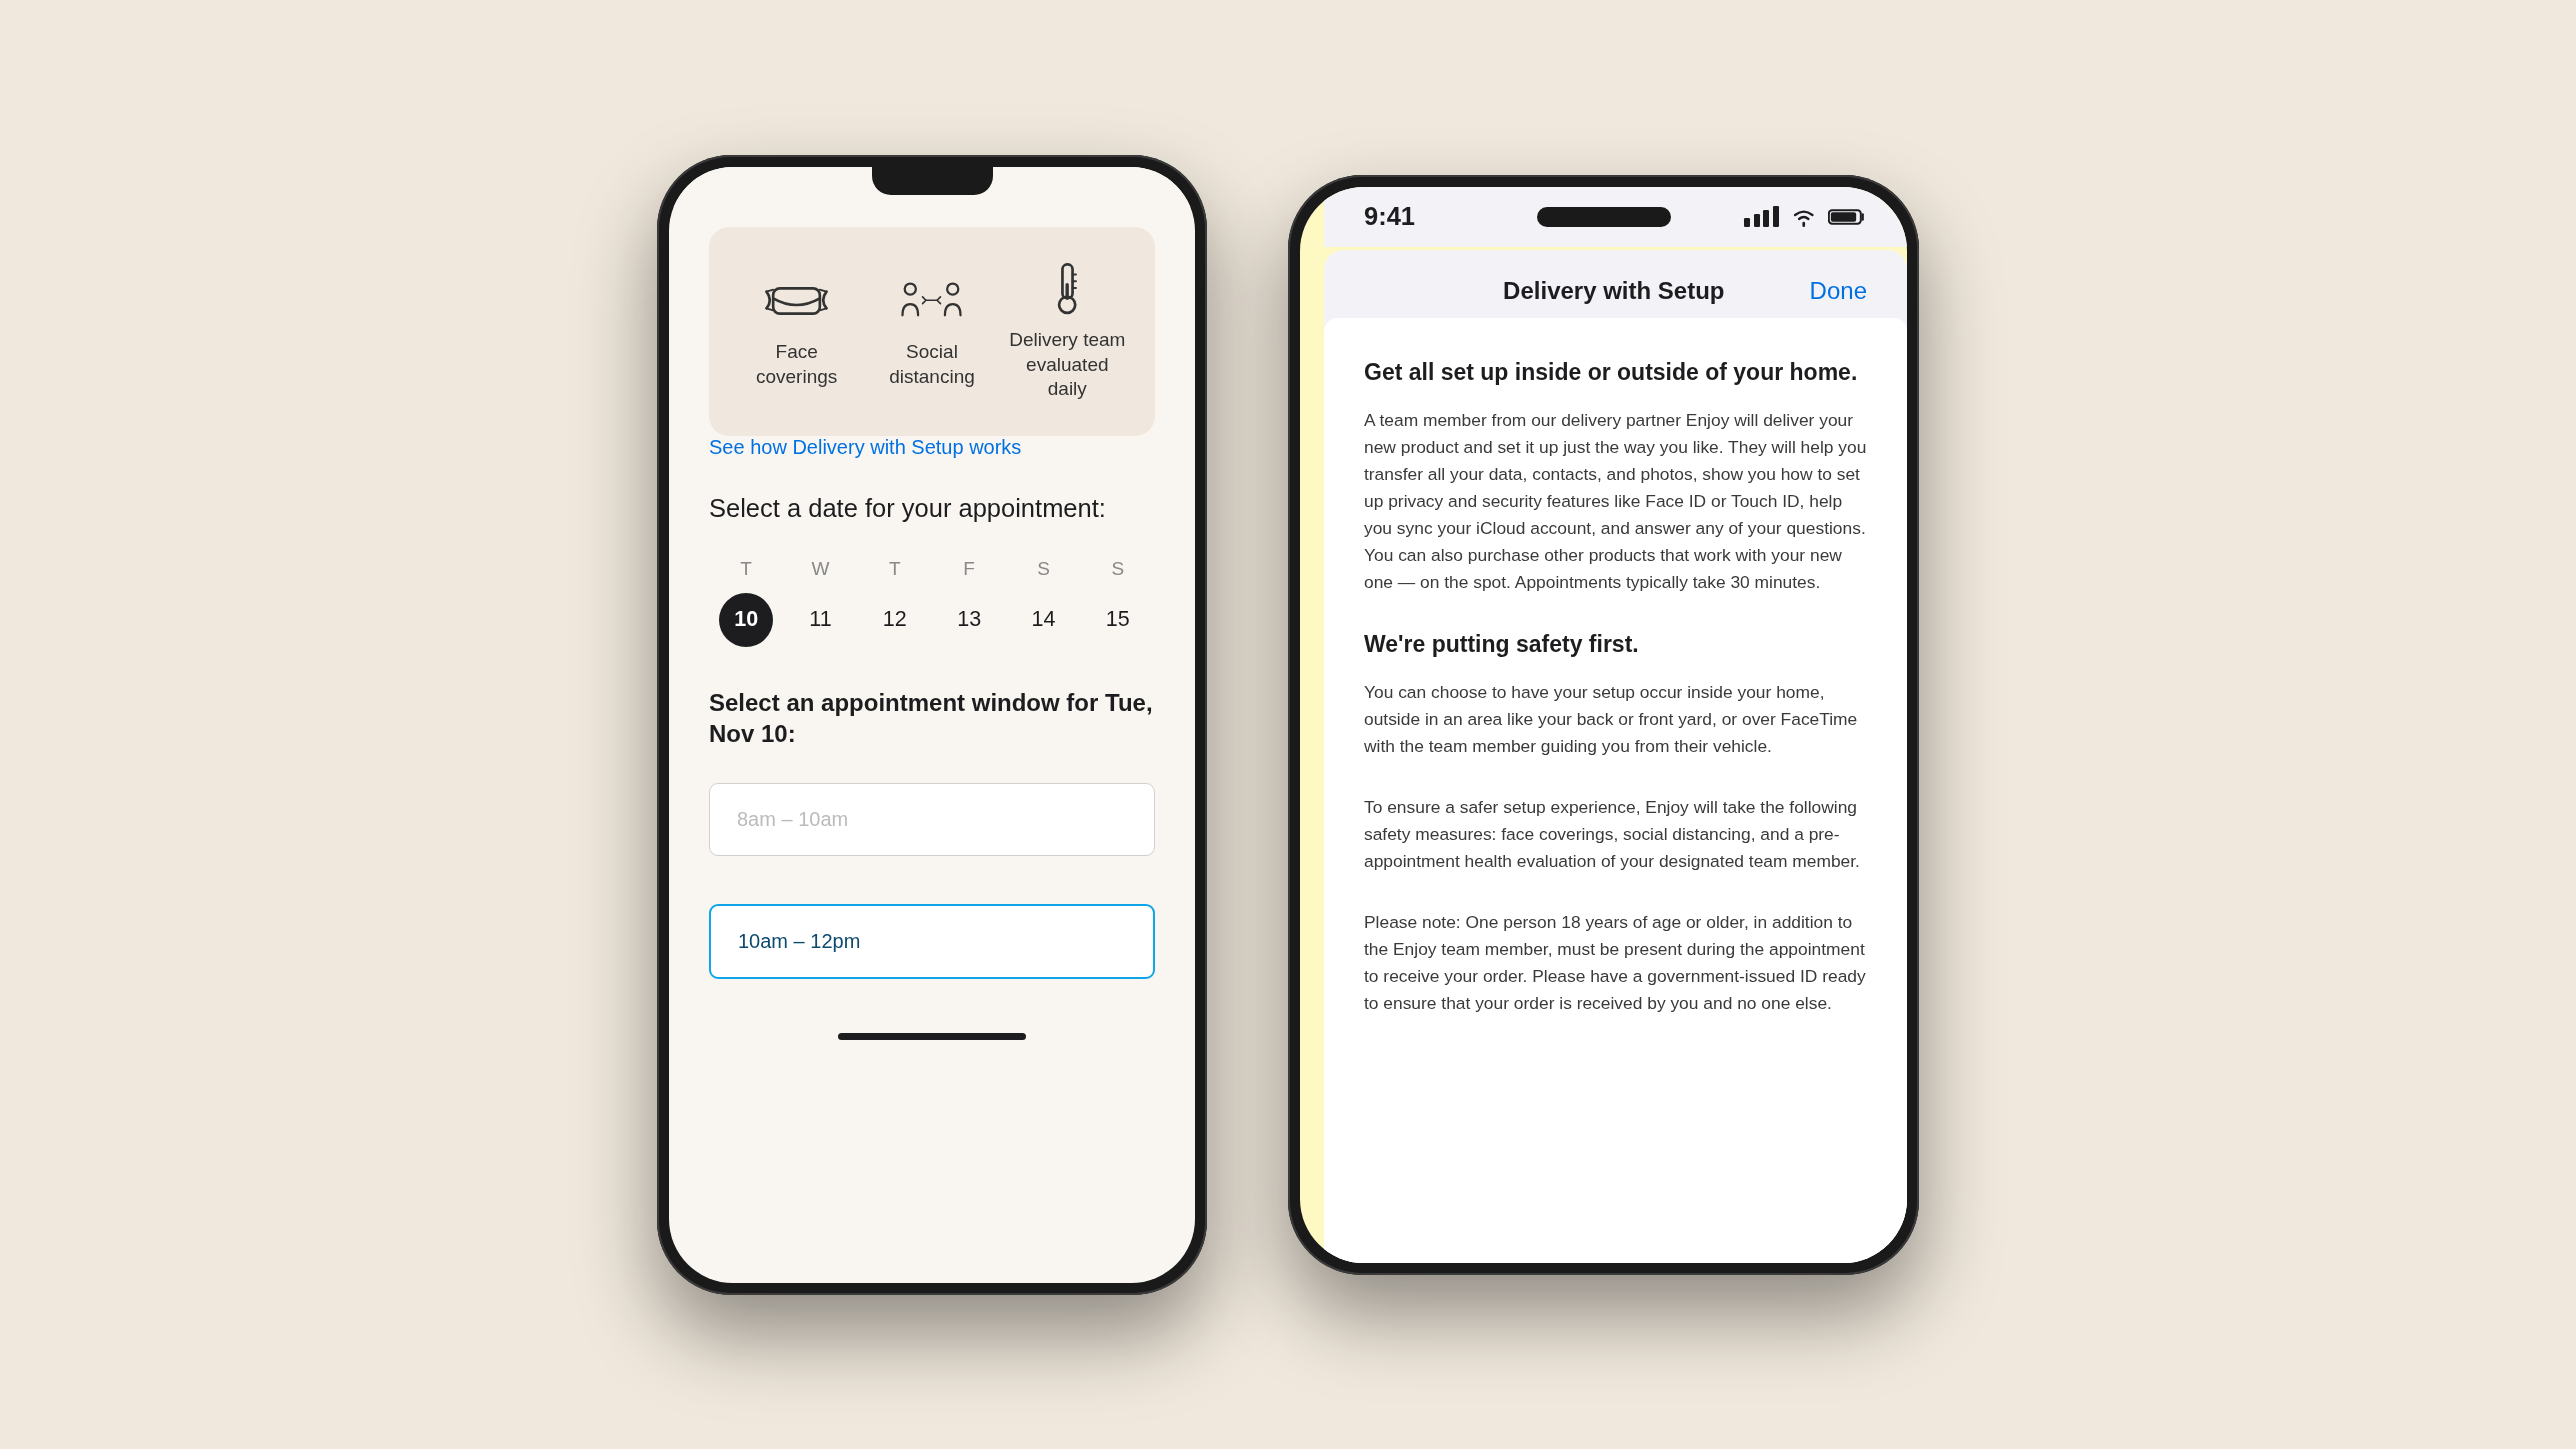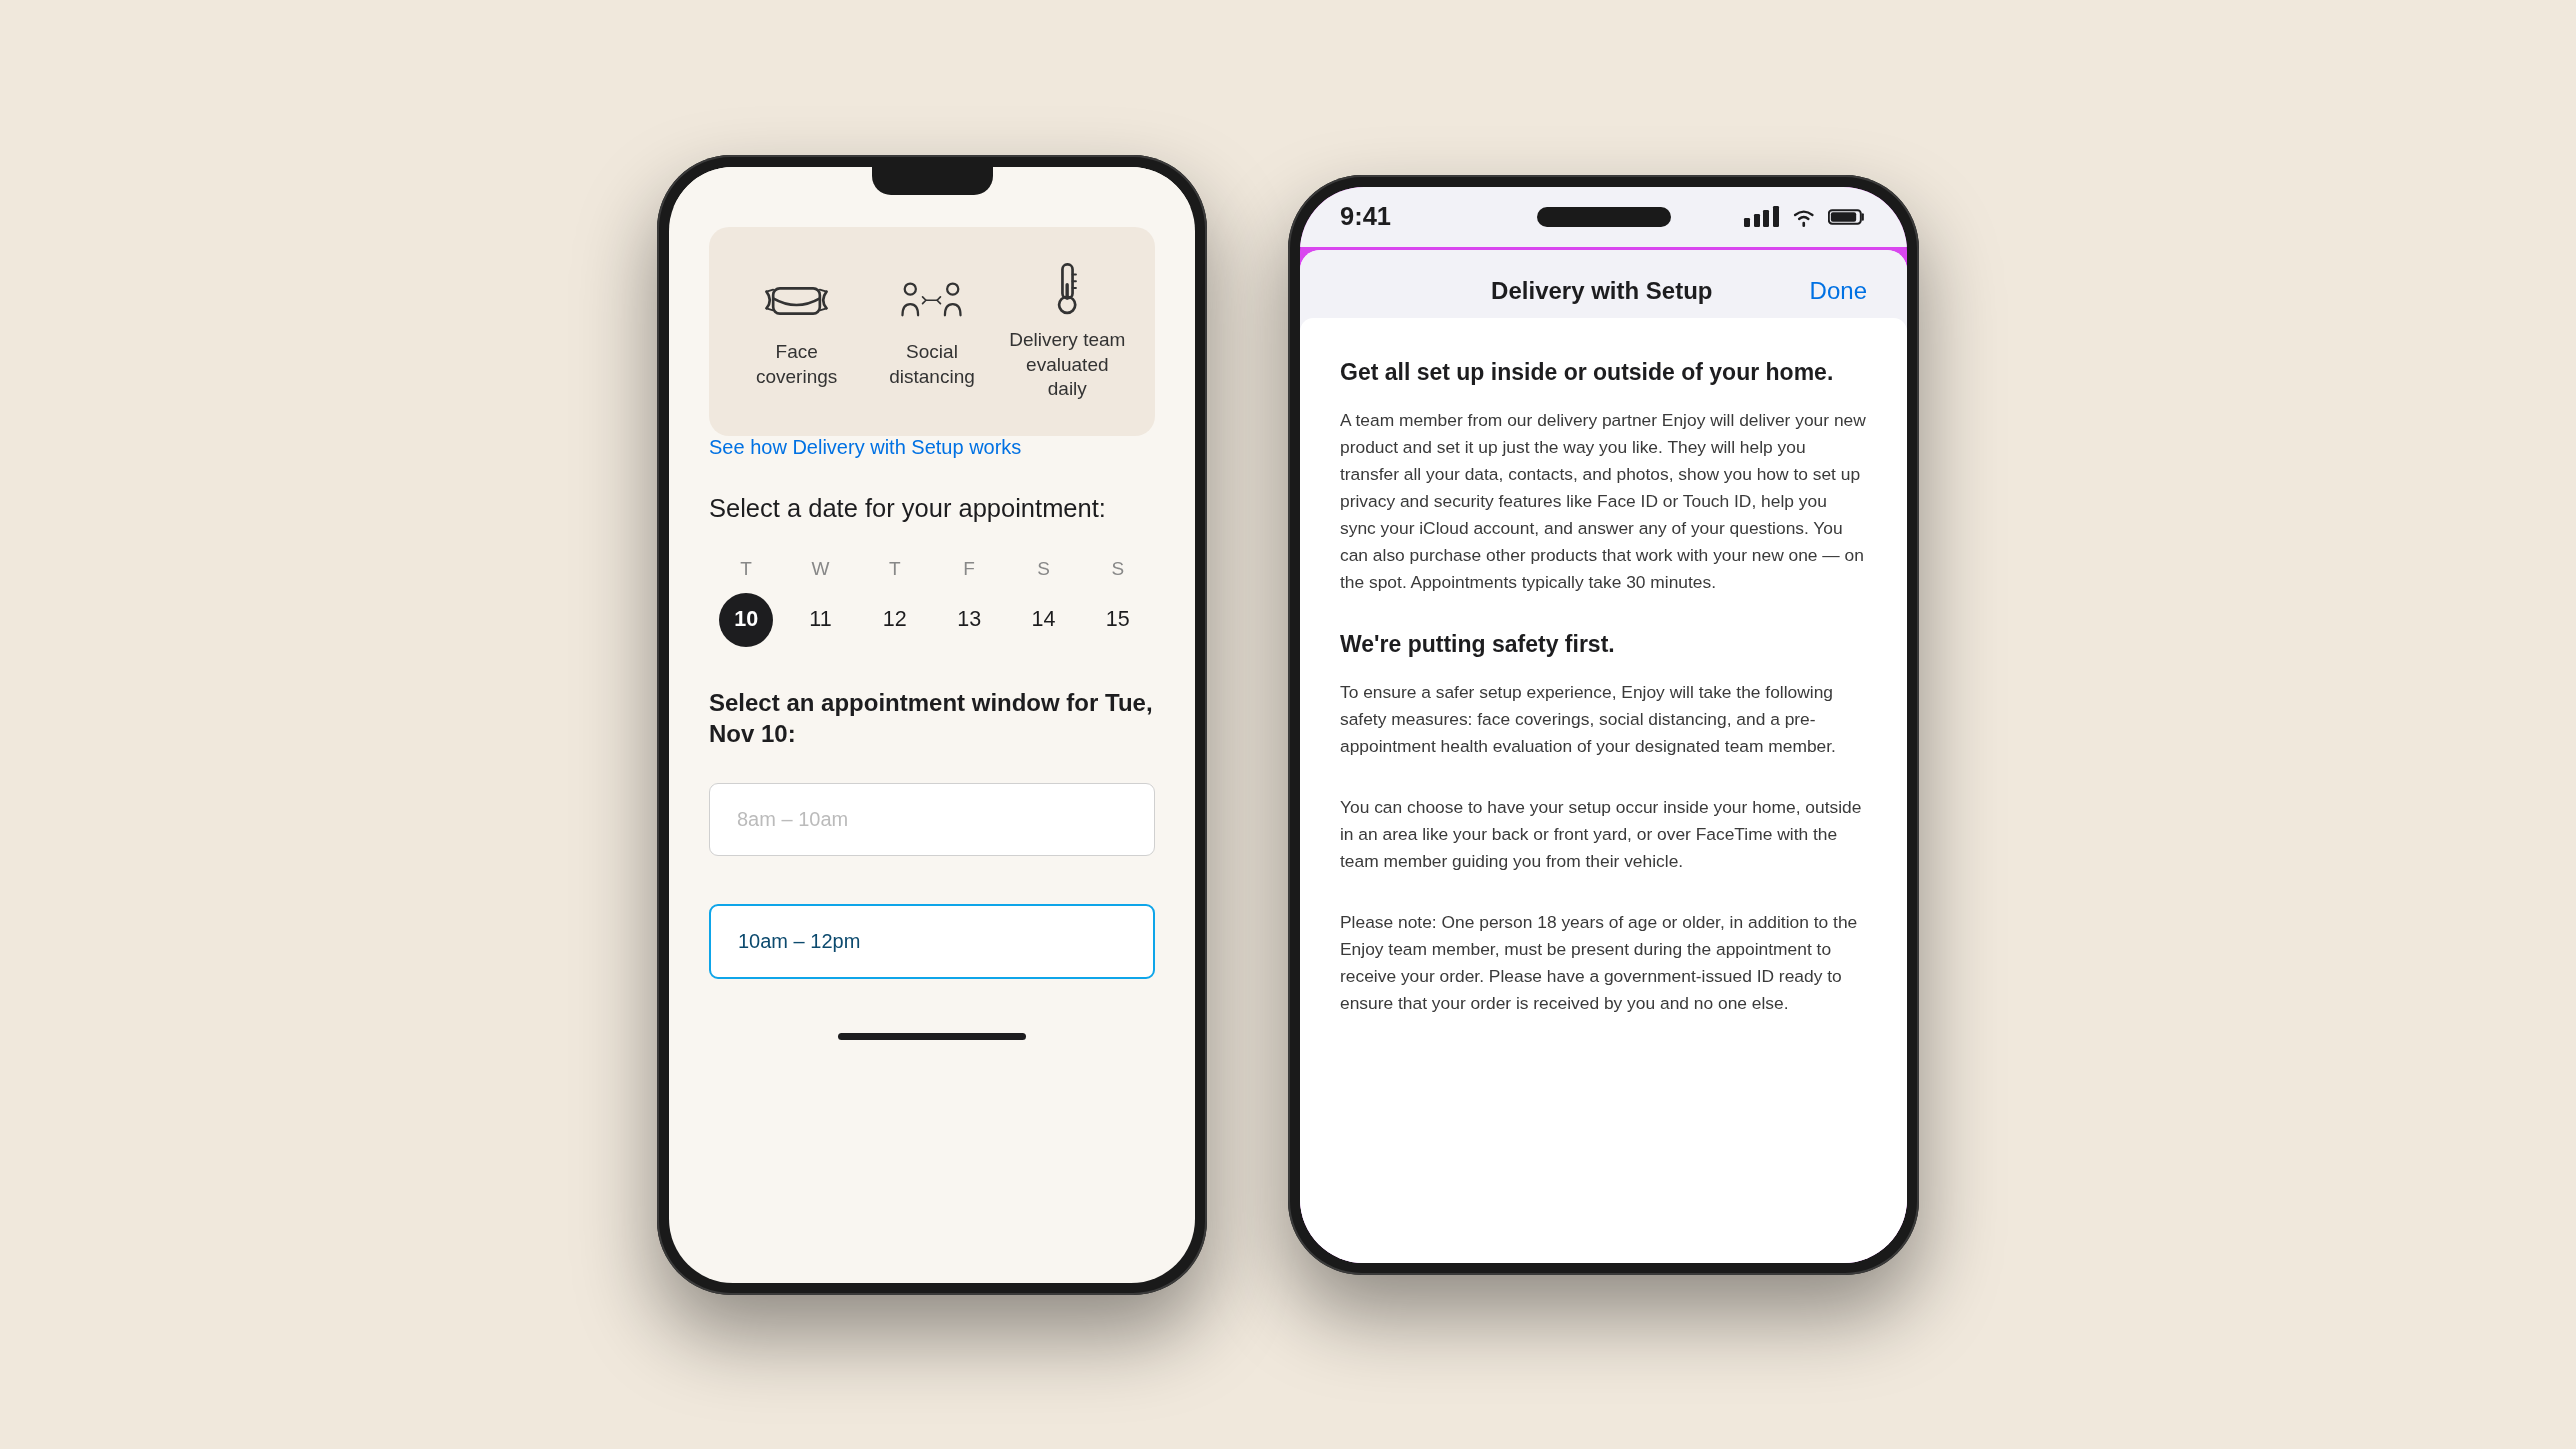--- a/index.html
+++ b/index.html
@@ -179,23 +179,24 @@
     
     .phone2 {
       width: 631px;
       height: 1100px;
       padding: 12px;
     }
 
     .phone2 .phone-screen {
       width: 100%;
       height: 100%;
-      background: #d946ef;
+      background: #fef9c3;
       display: flex;
       flex-direction: column;
+      padding-left: 24px;
     }
 
     
     .status-bar {
       background: #f2f2f7;
       height: 60px;
       display: flex;
       align-items: center;
       justify-content: space-between;
       padding: 0 40px;
@@ -424,21 +425,21 @@
         <div style="width:54px;"></div>
         <span class="modal-title">Delivery with Setup</span>
         <span class="modal-done-btn">Done</span>
       </div>
 
       <div class="modal-body">
         <div class="modal-section-title">Get all set up inside or outside of your home.</div>
         <div class="modal-body-text">A team member from our delivery partner Enjoy will deliver your new product and set it up just the way you like. They will help you transfer all your data, contacts, and photos, show you how to set up privacy and security features like Face ID or Touch ID, help you sync your iCloud account, and answer any of your questions. You can also purchase other products that work with your new one — on the spot. Appointments typically take 30 minutes.</div>
 
         <div class="modal-section-title">We're putting safety first.</div>
+        <div class="modal-body-text">You can choose to have your setup occur inside your home, outside in an area like your back or front yard, or over FaceTime with the team member guiding you from their vehicle.</div>
         <div class="modal-body-text">To ensure a safer setup experience, Enjoy will take the following safety measures: face coverings, social distancing, and a pre-appointment health evaluation of your designated team member.</div>
-        <div class="modal-body-text">You can choose to have your setup occur inside your home, outside in an area like your back or front yard, or over FaceTime with the team member guiding you from their vehicle.</div>
         <div class="modal-body-text">Please note: One person 18 years of age or older, in addition to the Enjoy team member, must be present during the appointment to receive your order. Please have a government-issued ID ready to ensure that your order is received by you and no one else.</div>
       </div>
     </div>
 
   </div>
 </div>
 
 
 </body></html>

